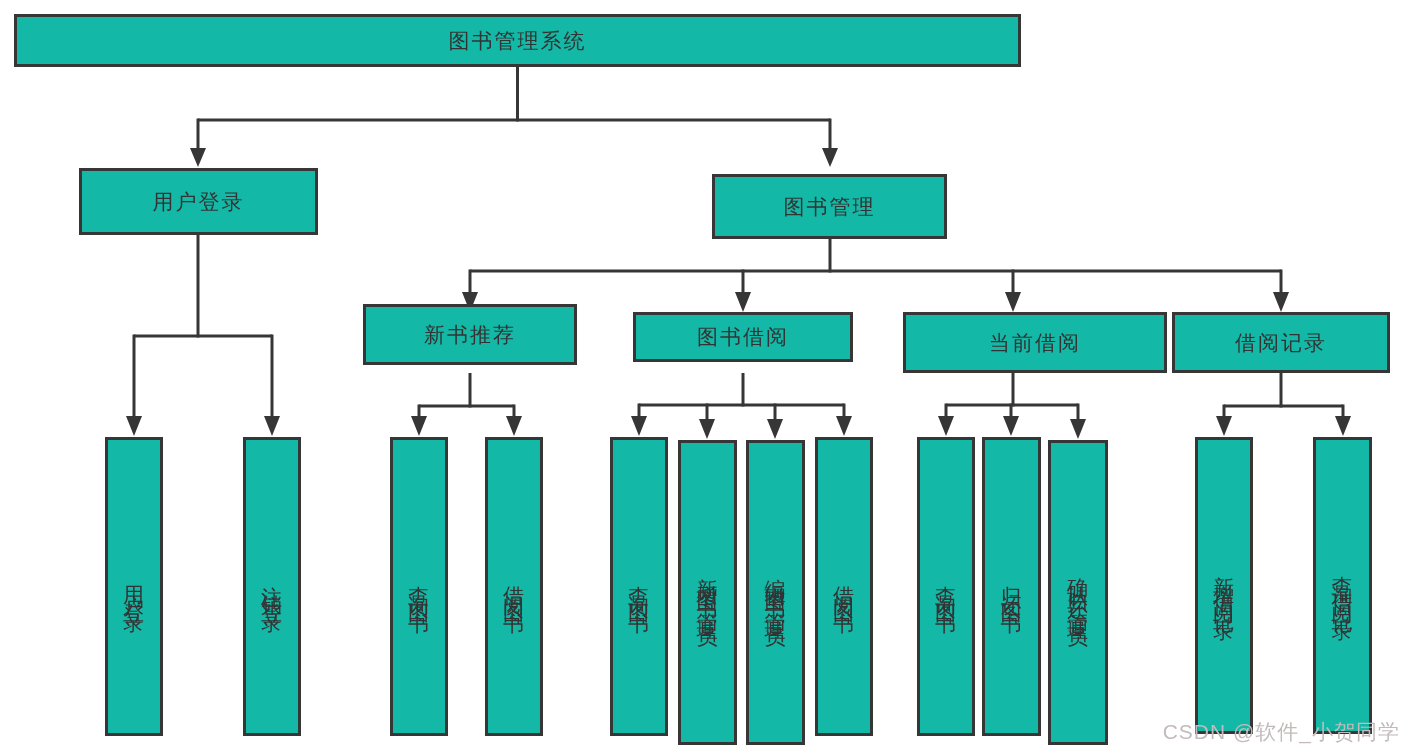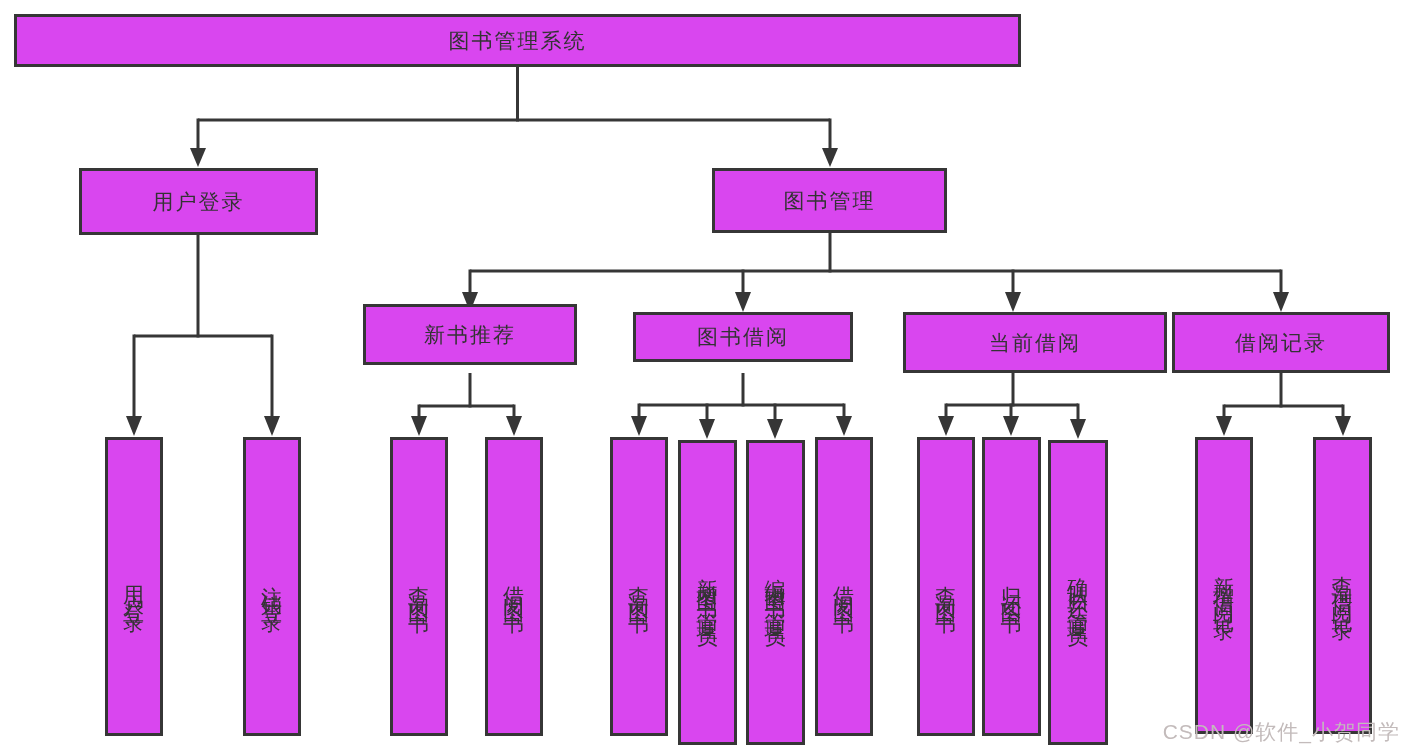--- a/index.html
+++ b/index.html
@@ -17,21 +17,21 @@
   svg.connectors {
     position: absolute;
     left: 0; top: 0;
     width: 1405px; height: 747px;
   }
   svg.connectors line { stroke: #363636; stroke-width: 3; }
   svg.connectors polygon { fill: #363636; }
   .node {
     position: absolute;
     box-sizing: border-box;
-    background: #d946ef;
+    background: #14b8a6;
     border: 3px solid #363636;
     display: flex;
     align-items: center;
     justify-content: center;
     color: #333333;
   }
   .hlabel {
     font-size: 21px;
     letter-spacing: 2px;
     white-space: nowrap;
@@ -123,21 +123,21 @@
     <polygon points="1335,416 1351,416 1343,436"></polygon>
   </svg>
 
   <div class="node" style="left:14px; top:14px; width:1007px; height:53px;">
     <span class="hlabel">图书管理系统</span>
   </div>
 
   <div class="node" style="left:79px; top:168px; width:239px; height:67px;">
     <span class="hlabel">用户登录</span>
   </div>
-  <div class="node" style="left:712px; top:168px; width:235px; height:65px;">
+  <div class="node" style="left:712px; top:174px; width:235px; height:65px;">
     <span class="hlabel">图书管理</span>
   </div>
 
   <div class="node" style="left:363px; top:304px; width:214px; height:61px;">
     <span class="hlabel">新书推荐</span>
   </div>
   <div class="node" style="left:633px; top:312px; width:220px; height:50px;">
     <span class="hlabel">图书借阅</span>
   </div>
   <div class="node" style="left:903px; top:312px; width:264px; height:61px;">

